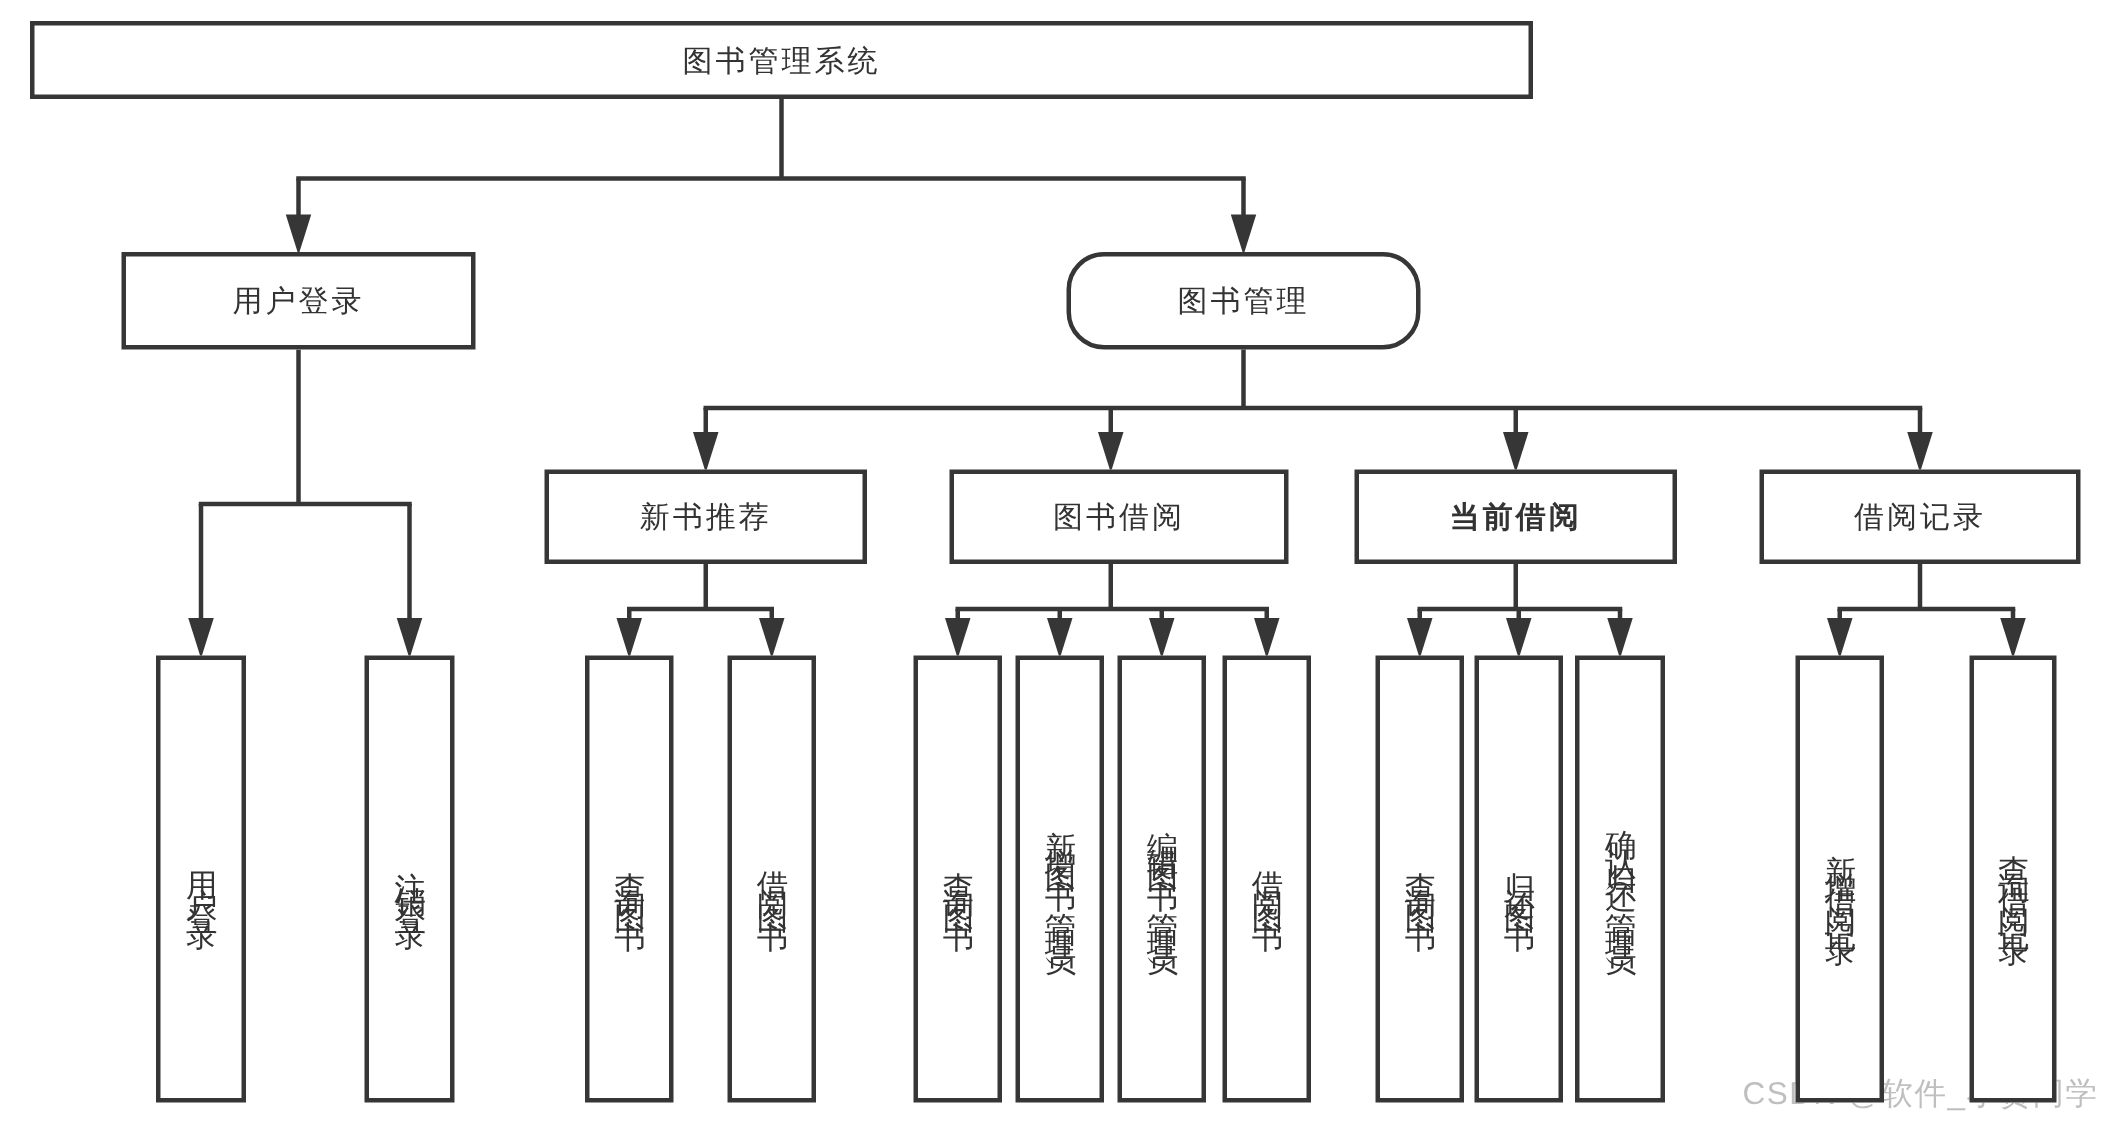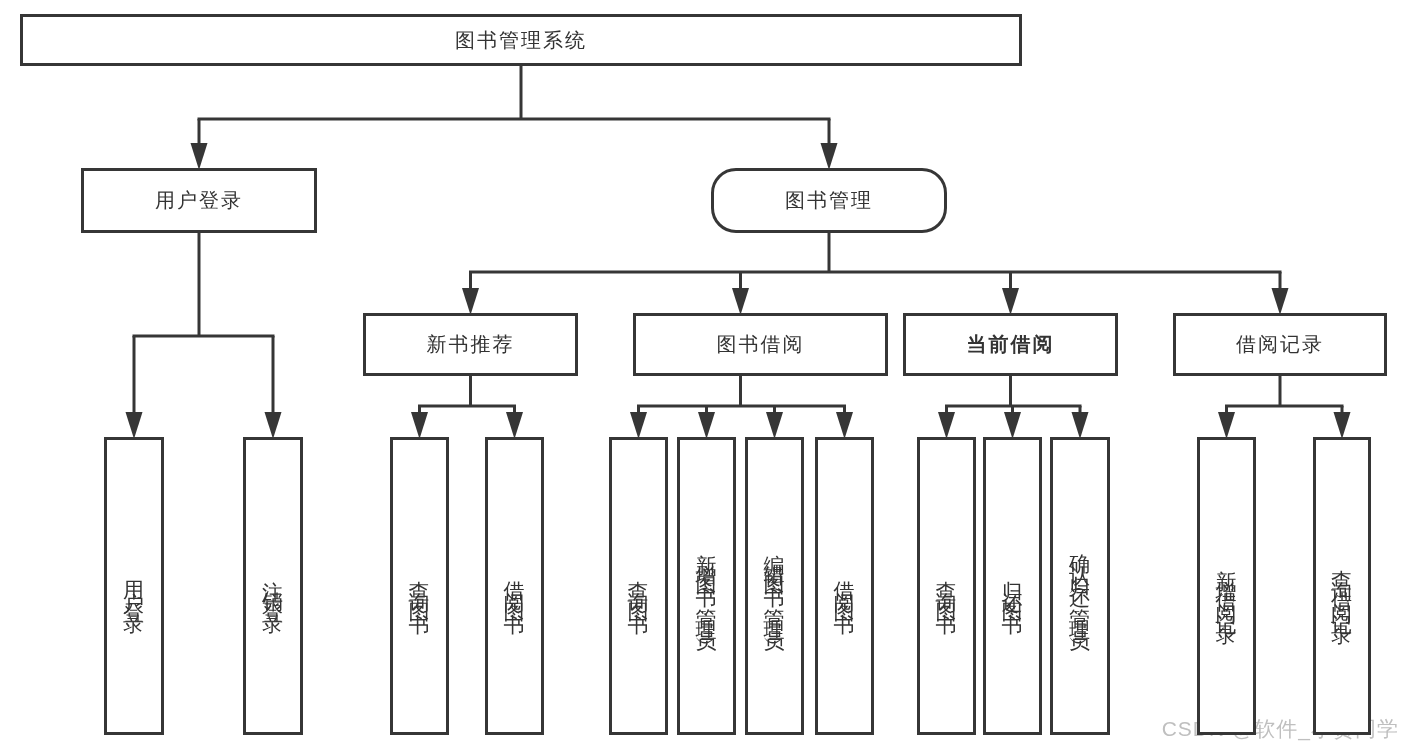--- a/index.html
+++ b/index.html
@@ -133,21 +133,21 @@
     </div>
     <div class="node" style="left: 81px; top: 168px; width: 236px; height: 65px;">
       <span class="lbl">用户登录</span>
     </div>
     <div class="node" style="left: 711px; top: 168px; width: 236px; height: 65px; border-radius: 25px;">
       <span class="lbl">图书管理</span>
     </div>
     <div class="node" style="left: 363px; top: 313px; width: 215px; height: 63px;">
       <span class="lbl">新书推荐</span>
     </div>
-    <div class="node" style="left: 633px; top: 313px; width: 255px; height: 63px;">
+    <div class="node" style="left: 633px; top: 313px; width: 226px; height: 63px;">
       <span class="lbl">图书借阅</span>
     </div>
     <div class="node" style="left: 903px; top: 313px; width: 215px; height: 63px; font-weight: bold;">
       <span class="lbl">当前借阅</span>
     </div>
     <div class="node" style="left: 1173px; top: 313px; width: 214px; height: 63px;">
       <span class="lbl">借阅记录</span>
     </div>
     <div class="node v" style="left: 104px; top: 437px; width: 60px; height: 298px;">
       <span class="lbl">用户登录</span>

